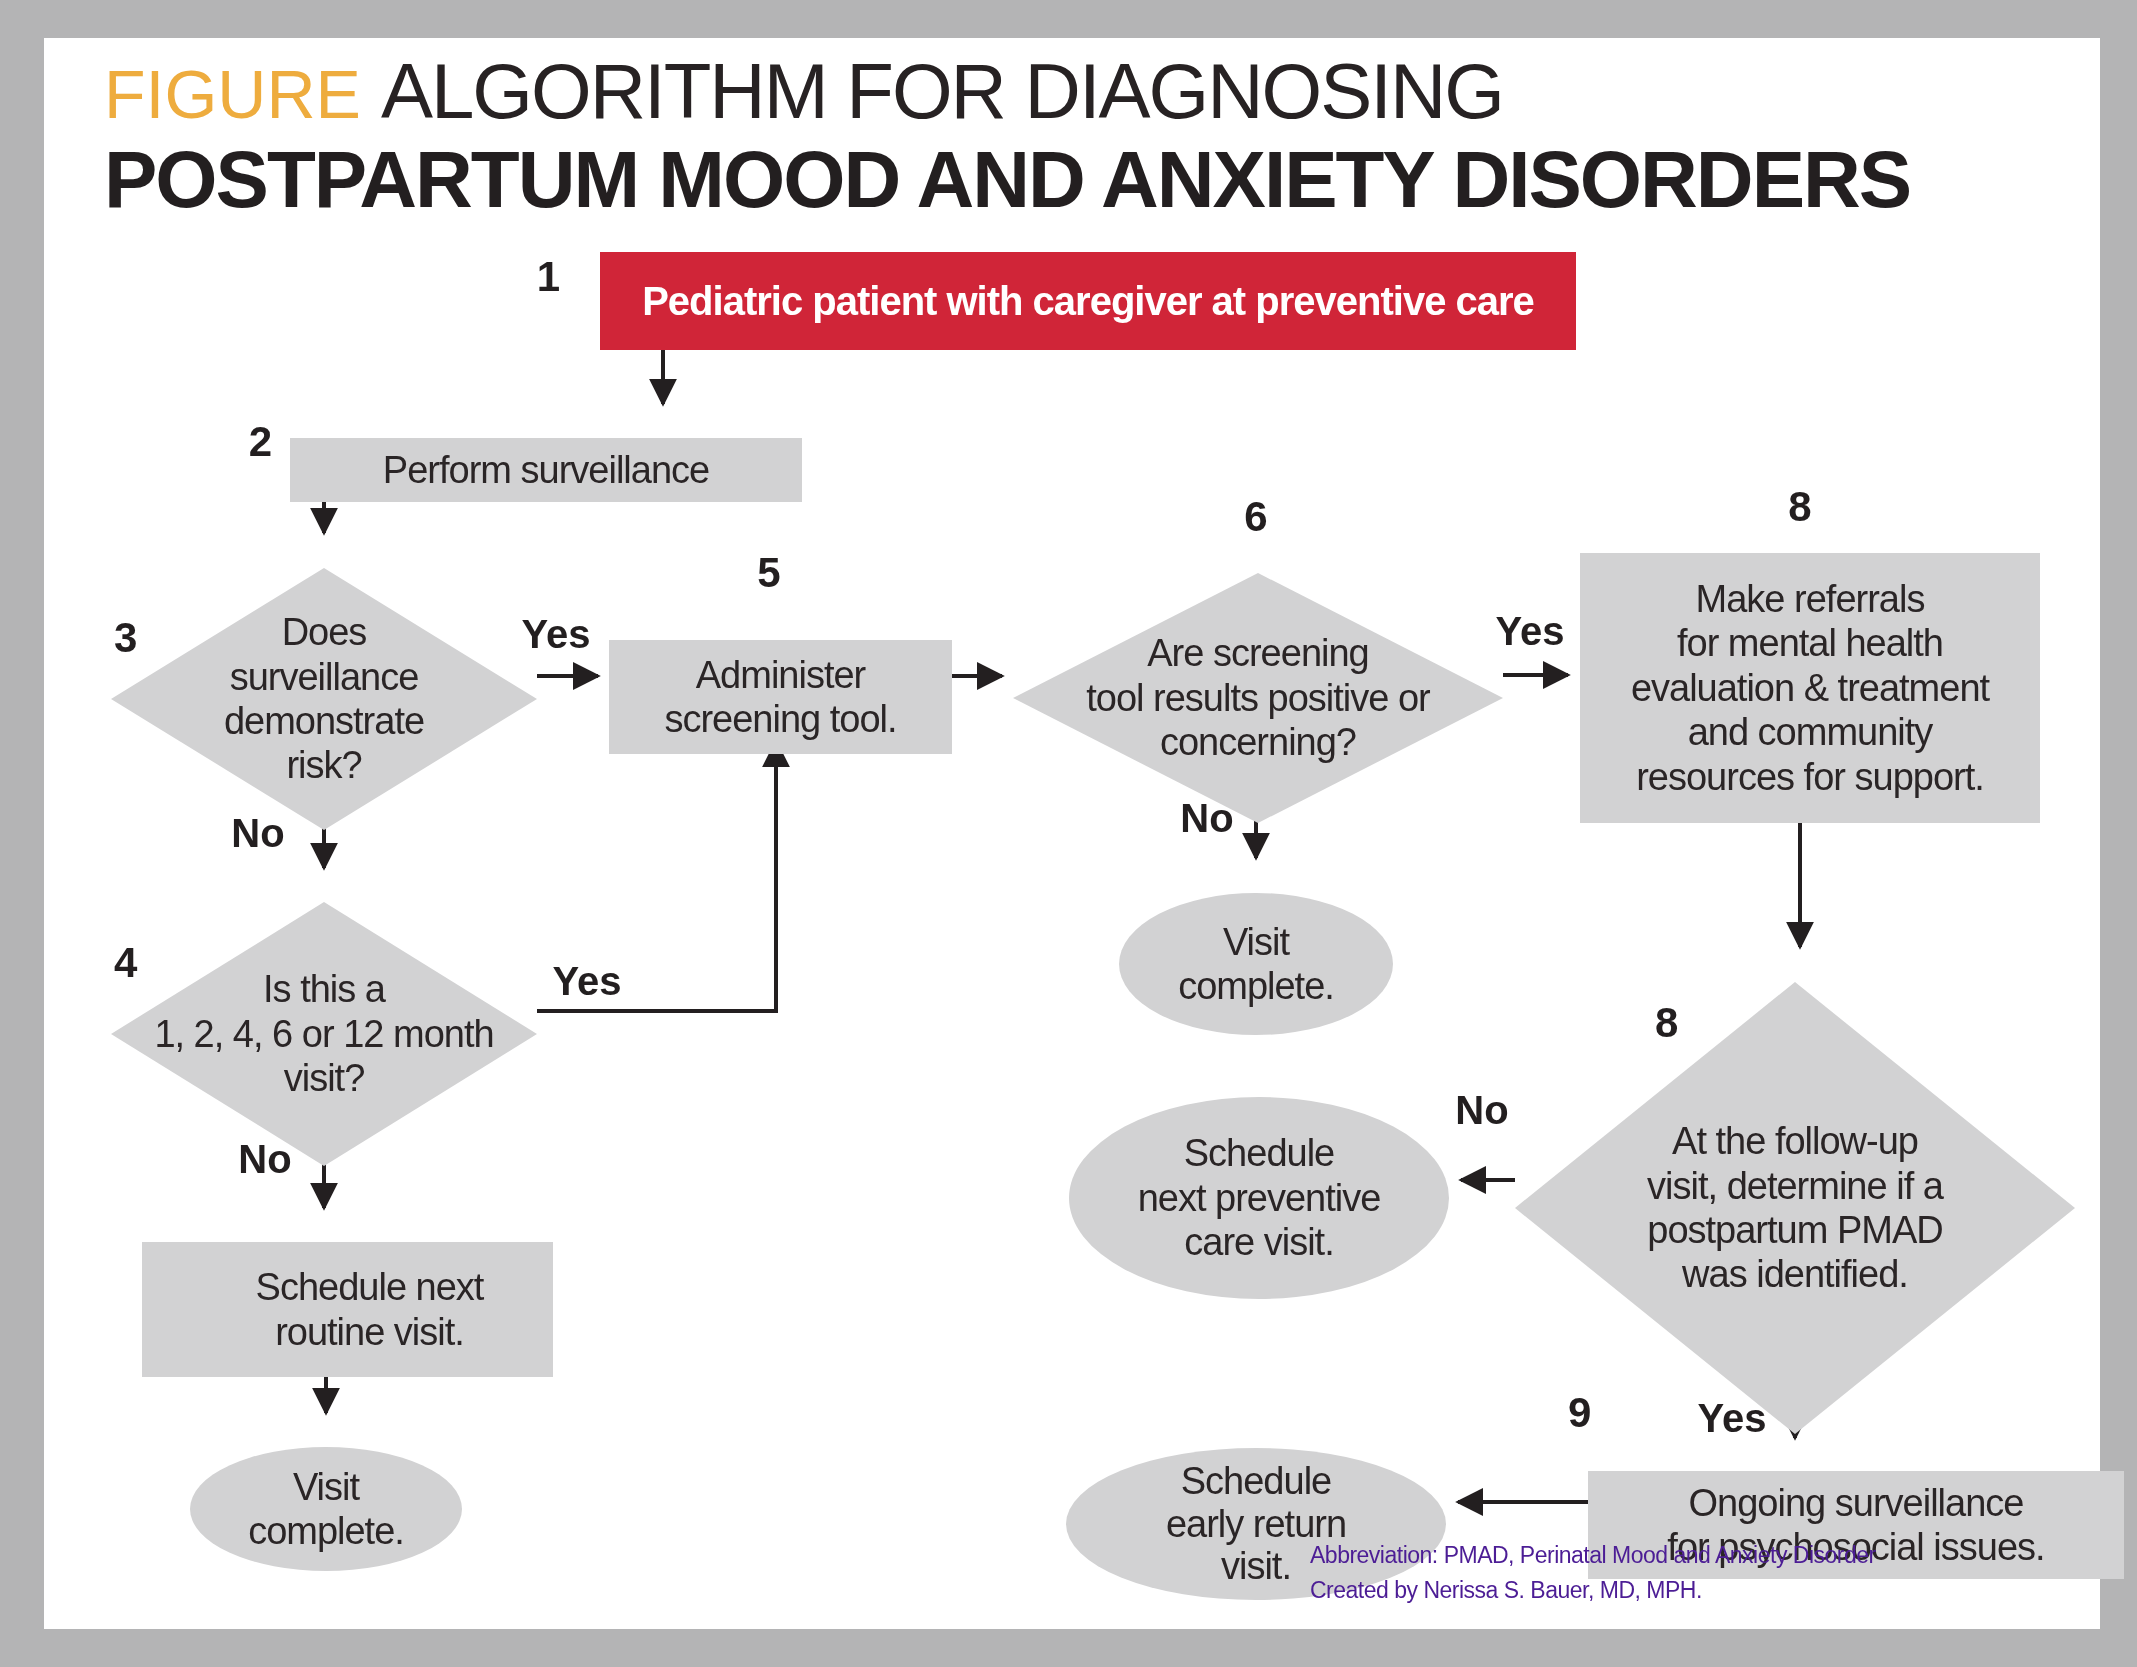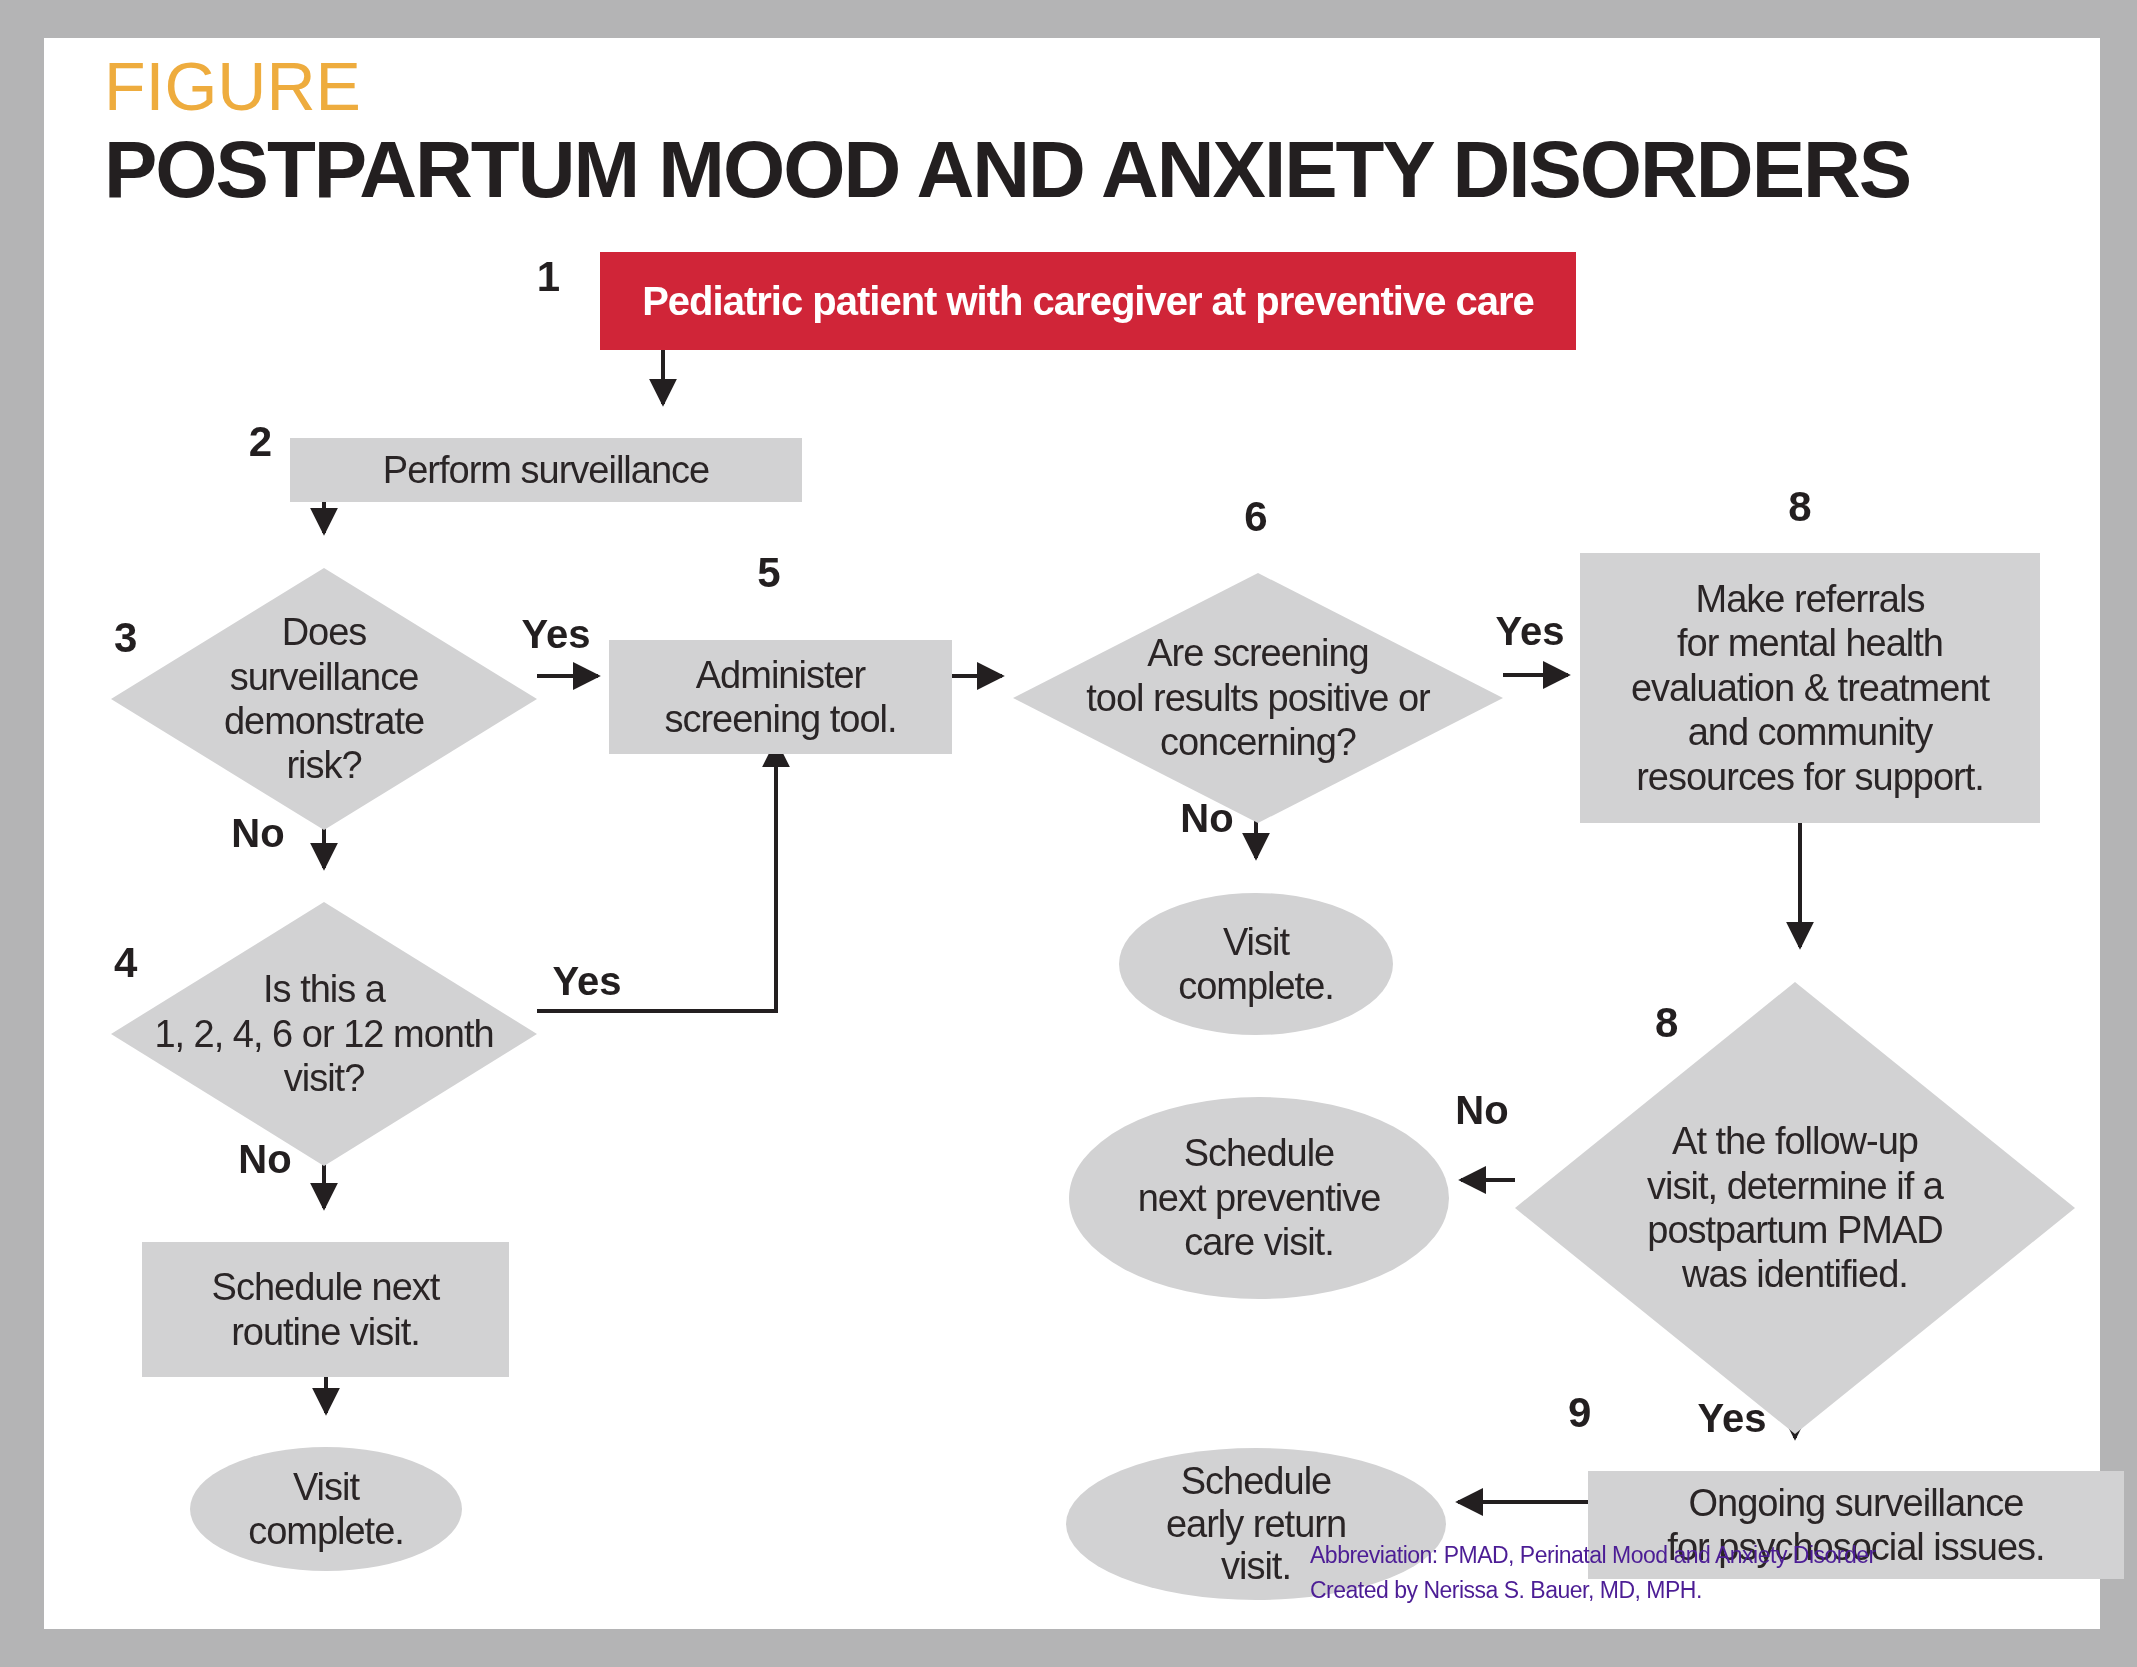--- a/index.html
+++ b/index.html
@@ -33,20 +33,21 @@
 </head>
 <body>
 
 <div class="frame">
   <div class="paper"></div>
   <div class="canvas">
 
     <div class="title-block">
       <div class="title-line1">
         <span class="eyebrow">FIGURE</span>
+        <span class="t1">ALGORITHM FOR DIAGNOSING</span>
       </div>
       <div class="t2">POSTPARTUM MOOD AND ANXIETY DISORDERS</div>
     </div>
 
     <svg class="connectors" width="2137" height="1667" viewBox="0 0 2137 1667">
       <defs>
         <marker id="ah" viewBox="0 0 10 10" refX="9" refY="5" markerWidth="7" markerHeight="7" orient="auto-start-reverse">
           <path d="M0,0 L10,5 L0,10 z" fill="#231f20"></path>
         </marker>
       </defs>
@@ -114,21 +115,21 @@
 resources for support.</div>
 
     <div class="shape gray diamond" style="left:1515px;top:959px;width:560px;height:452px;">At the follow-up
 visit, determine if a
 postpartum PMAD
 was identified.</div>
 
     <div class="shape gray" style="left:1588px;top:1448px;width:536px;height:108px;">Ongoing surveillance
 for psychosocial issues.</div>
 
-    <div class="shape gray" style="left:142px;top:1219px;width:367px;height:135px;">Schedule next
+    <div class="shape gray" style="left:142px;top:1219px;width:367px;height:135px;padding-left:44px;">Schedule next
 routine visit.</div>
 
     <div class="shape gray ellipse" style="left:190px;top:1424px;width:272px;height:124px;">Visit
 complete.</div>
 
     <div class="shape gray ellipse" style="left:1119px;top:870px;width:274px;height:142px;">Visit
 complete.</div>
 
     <div class="shape gray ellipse" style="left:1069px;top:1074px;width:380px;height:202px;">Schedule
 next preventive

